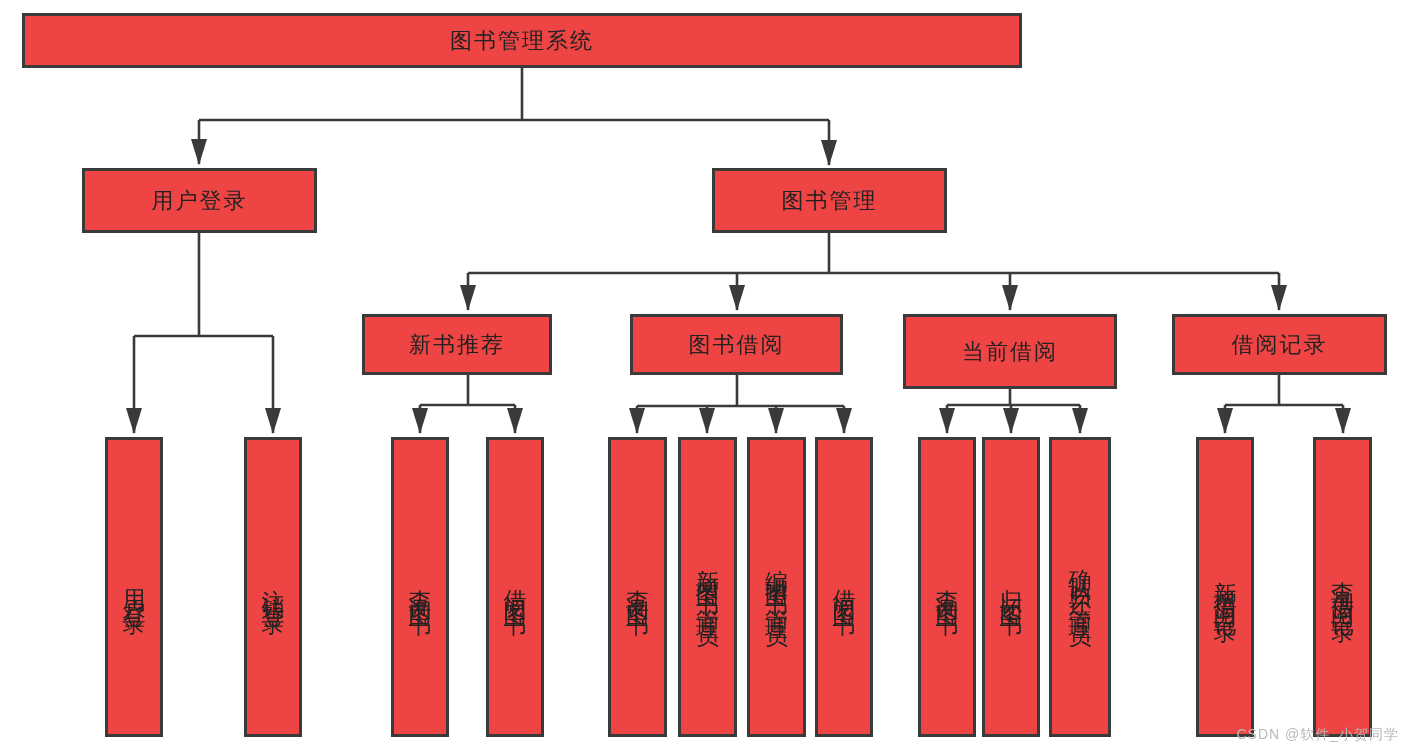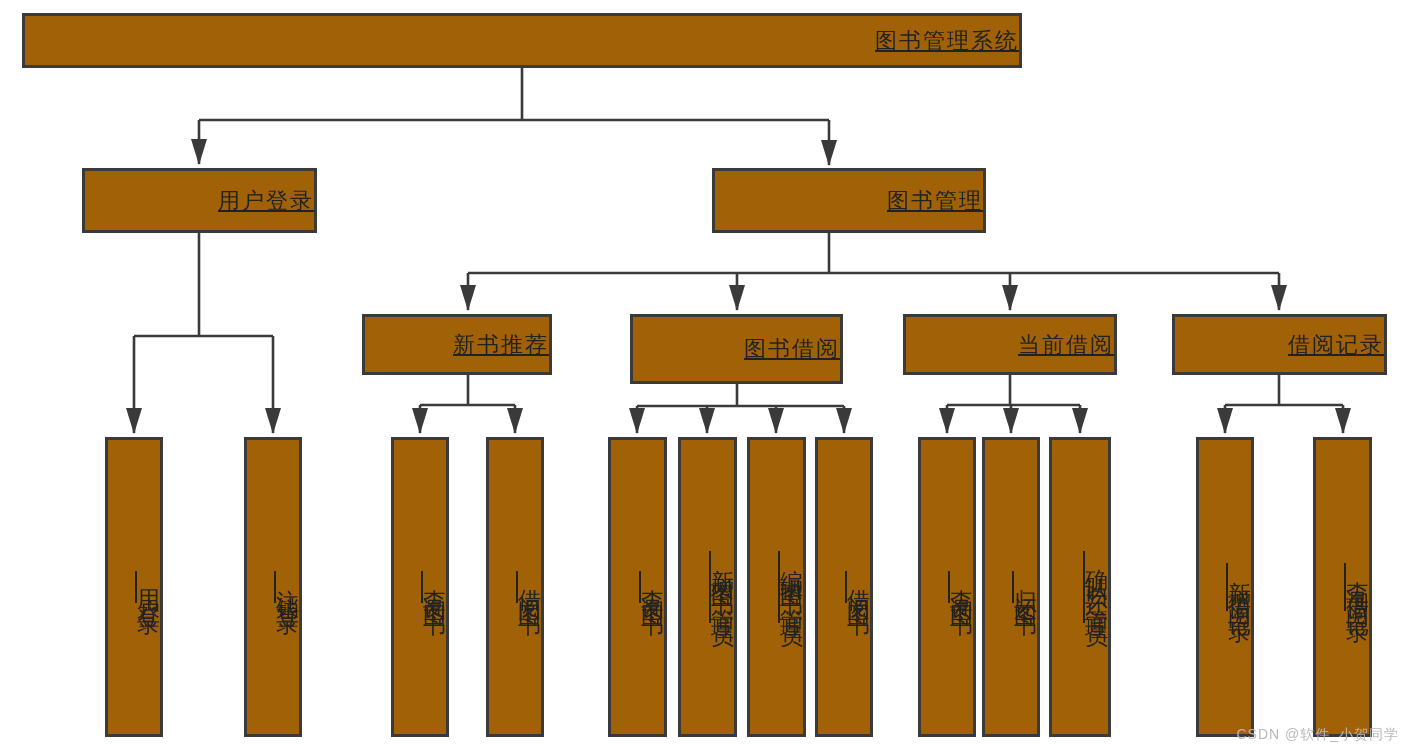--- a/index.html
+++ b/index.html
@@ -13,27 +13,26 @@
   }
   .wires {
     position: absolute;
     left: 0; top: 0;
     width: 1405px; height: 747px;
     pointer-events: none;
   }
   .node {
     position: absolute;
     box-sizing: border-box;
-    background: #a16207;
+    background: #ef4444;
     border: 3px solid #3a3a3a;
     display: flex;
     align-items: center;
-    justify-content: flex-end;
+    justify-content: center;
     color: #222222;
-    text-decoration: underline;
   }
   .node.h span {
     font-size: 22px;
     letter-spacing: 2px;
     white-space: nowrap;
   }
   .node.v span {
     writing-mode: vertical-rl;
     text-orientation: mixed;
     font-size: 23px;
@@ -93,31 +92,31 @@
     </g>
   </svg>
 
   <div class="node h" style="left:22px;top:13px;width:1000px;height:55px">
     <span>图书管理系统</span>
   </div>
 
   <div class="node h" style="left:82px;top:168px;width:235px;height:65px">
     <span>用户登录</span>
   </div>
-  <div class="node h" style="left:712px;top:168px;width:274px;height:65px">
+  <div class="node h" style="left:712px;top:168px;width:235px;height:65px">
     <span>图书管理</span>
   </div>
 
   <div class="node h" style="left:362px;top:314px;width:190px;height:61px">
     <span>新书推荐</span>
   </div>
-  <div class="node h" style="left:630px;top:314px;width:213px;height:70px">
+  <div class="node h" style="left:630px;top:314px;width:213px;height:61px">
     <span>图书借阅</span>
   </div>
-  <div class="node h" style="left:903px;top:314px;width:214px;height:61px">
+  <div class="node h" style="left:903px;top:314px;width:214px;height:75px">
     <span>当前借阅</span>
   </div>
   <div class="node h" style="left:1172px;top:314px;width:215px;height:61px">
     <span>借阅记录</span>
   </div>
 
   <div class="node v" style="left:105px;top:437px;width:58px;height:300px">
     <span>用户登录</span>
   </div>
   <div class="node v" style="left:244px;top:437px;width:58px;height:300px">

